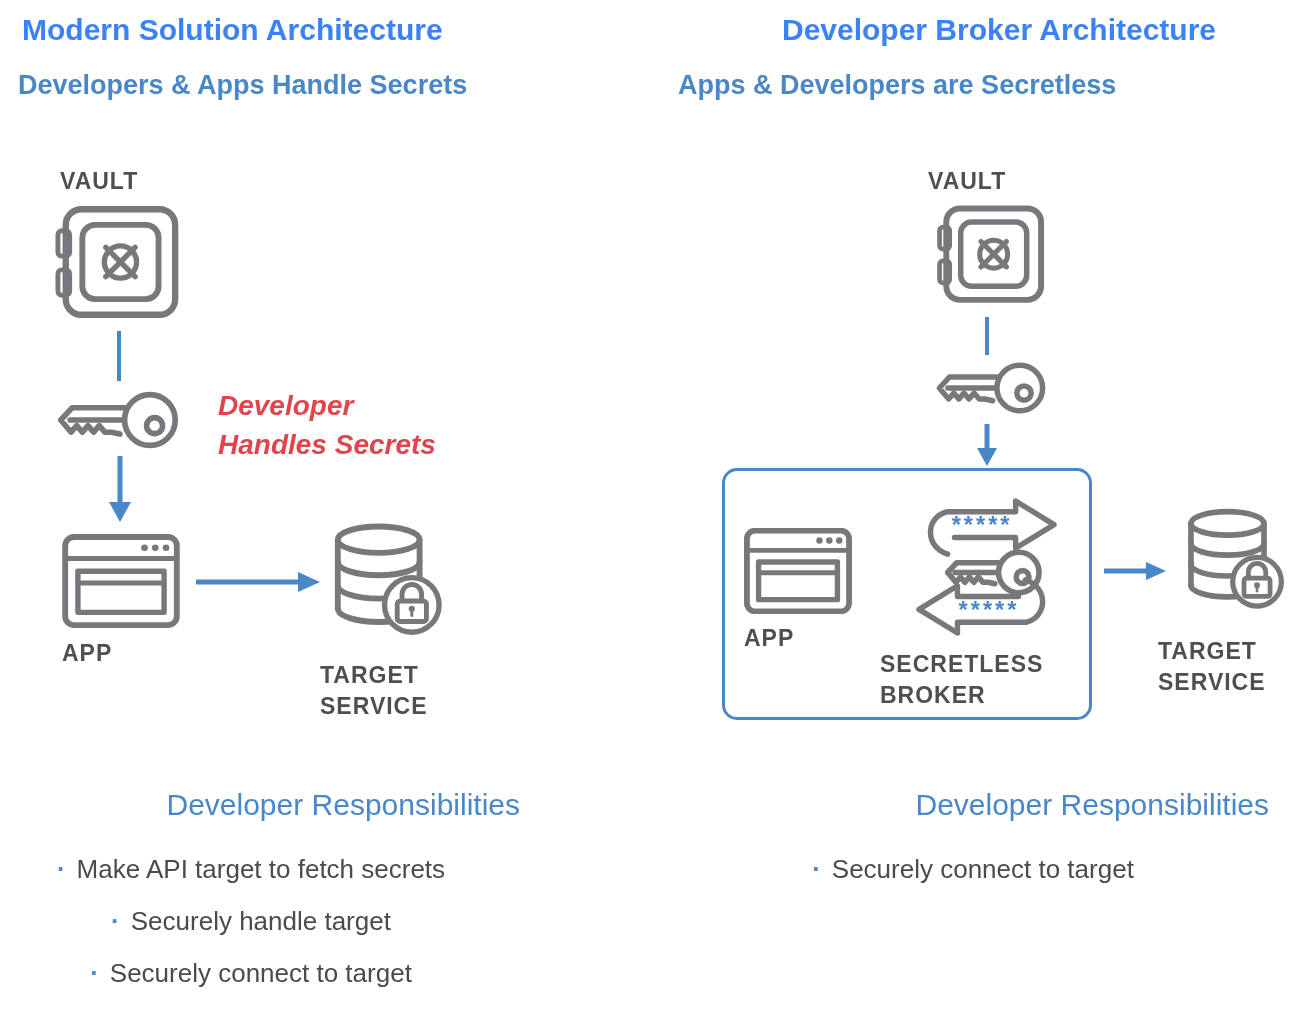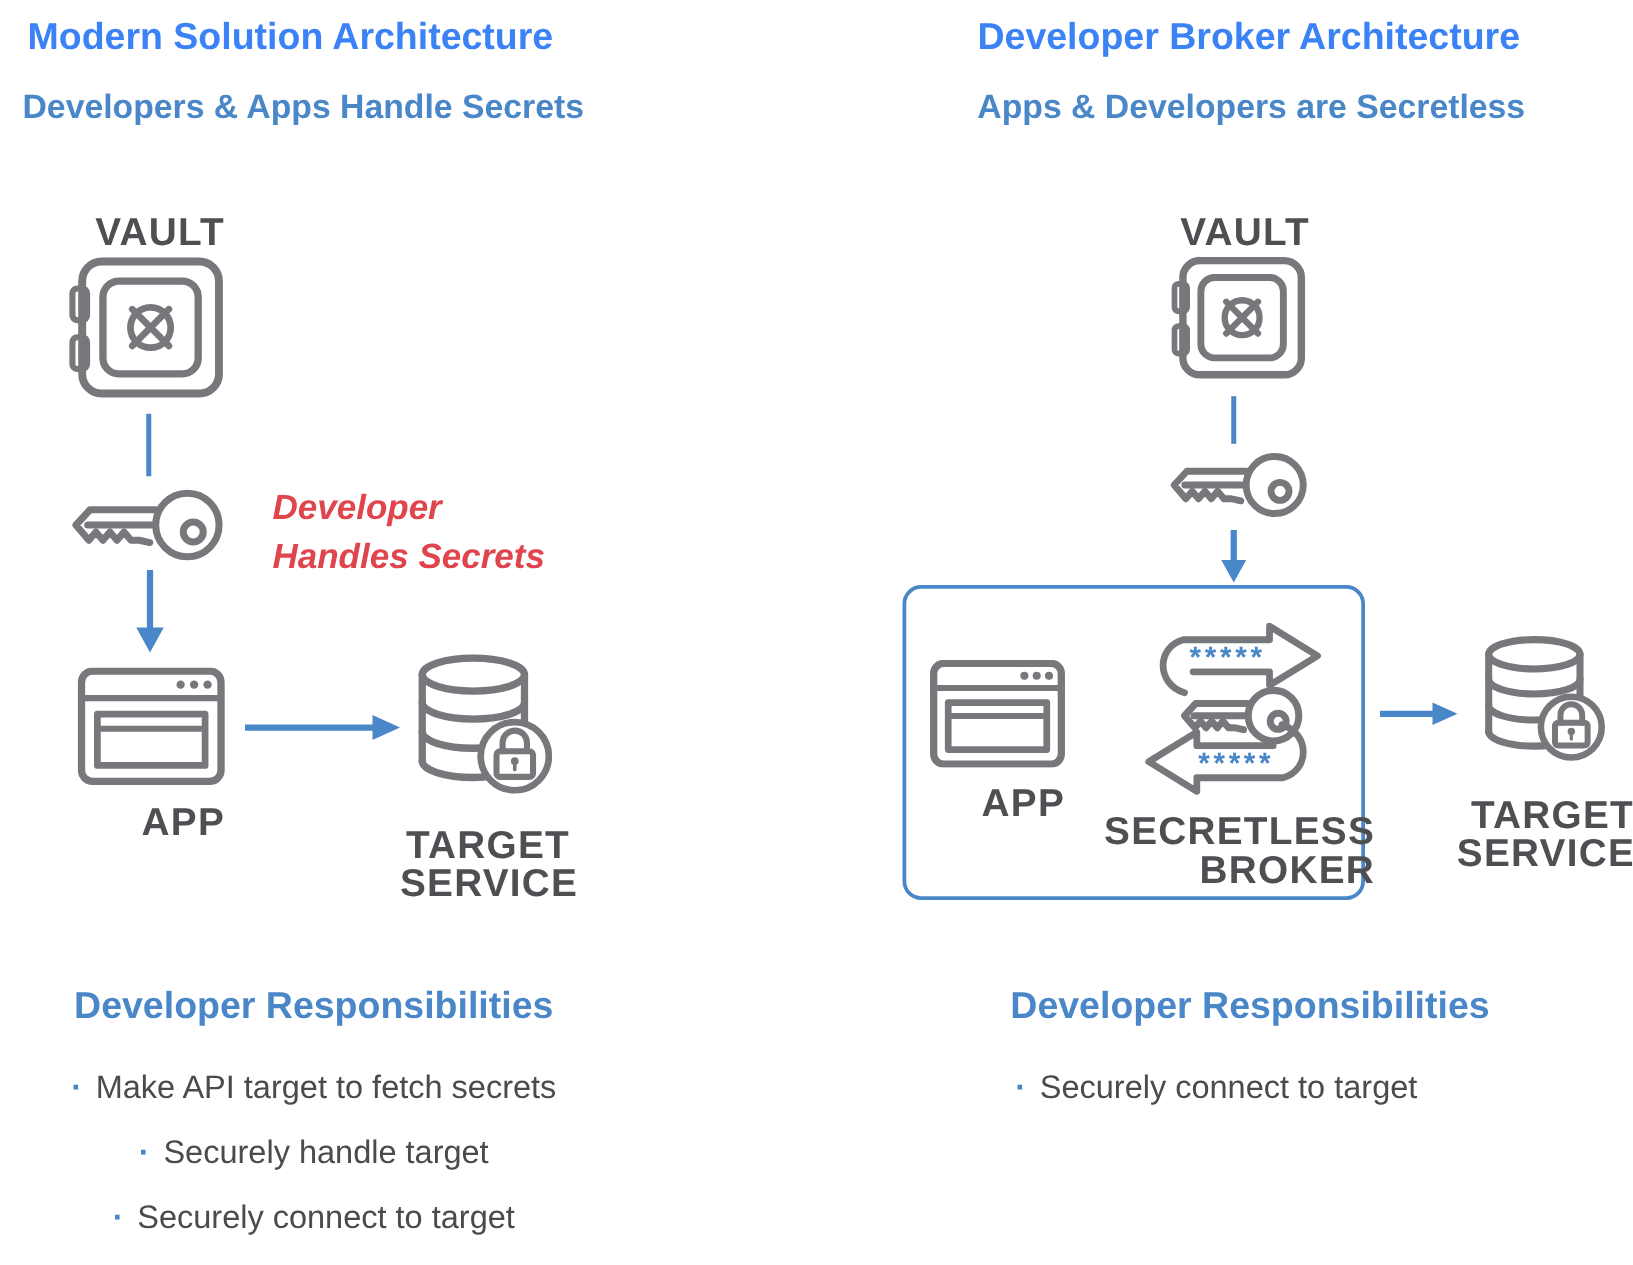--- a/index.html
+++ b/index.html
@@ -1,24 +1,24 @@
 <!DOCTYPE html>
 <html><head>
 <meta charset="utf-8">
 <style>
   html,body{margin:0;padding:0;background:#ffffff;}
   body{font-family:"Liberation Sans","DejaVu Sans",sans-serif;}
   .canvas{position:relative;width:1306px;height:1012px;background:#fff;overflow:hidden;}
   .abs{position:absolute;}
   .title{font-size:30px;font-weight:bold;color:#3b82f6;letter-spacing:0px;white-space:nowrap;}
   .subtitle{font-size:27px;font-weight:bold;color:#4a87c8;white-space:nowrap;}
-  .icon-label{font-size:31px;font-weight:600;color:#4e4f52;letter-spacing:1px;text-align:right;white-space:nowrap;}
+  .icon-label{font-size:23px;font-weight:600;color:#4e4f52;letter-spacing:1px;text-align:left;white-space:nowrap;}
   .icon-label-2l{line-height:31px;}
   .red-note{font-size:28px;font-weight:bold;color:#e0454e;line-height:39px;white-space:nowrap;font-style:italic;}
-  .resp-heading{font-size:30px;font-weight:bold;color:#4a87c8;text-align:center;white-space:nowrap;}
+  .resp-heading{font-size:30px;font-weight:normal;color:#4a87c8;text-align:right;white-space:nowrap;padding-left:18px;}
   .bullet-row{position:absolute;text-align:center;font-size:26px;color:#4b4b4d;white-space:nowrap;}
   .bullet-row .dot{color:#4a87c8;font-weight:bold;margin-right:11px;}
   .broker-box{position:absolute;border:3px solid #4a87c8;border-radius:15px;background:#fff;}
   .vline{position:absolute;width:4px;background:#4a87c8;}
   svg{display:block;}
   .stroke-icon{stroke:#77787b;fill:none;stroke-linecap:round;stroke-linejoin:round;}
   .blue-fill{fill:#4a87c8;}
   .blue-stroke{stroke:#4a87c8;fill:none;}
   .ast{font-weight:bold;fill:#4a87c8;font-size:24px;letter-spacing:3px;}
 </style>
@@ -120,21 +120,21 @@
     <span class="dot">·</span><span>Make API target to fetch secrets</span>
   </div>
   <div class="bullet-row" style="left:0px;top:906px;width:502px;">
     <span class="dot">·</span><span>Securely handle target</span>
   </div>
   <div class="bullet-row" style="left:0px;top:958px;width:502px;">
     <span class="dot">·</span><span>Securely connect to target</span>
   </div>
 
   <div class="abs title" style="left:693px;top:13px;width:612px;text-align:center;">Developer Broker Architecture</div>
-  <div class="abs subtitle" style="left:695px;top:70px;width:612px;text-align:center;">Apps &amp; Developers are Secretless</div>
+  <div class="abs subtitle" style="left:678px;top:70px;width:612px;">Apps &amp; Developers are Secretless</div>
 
   <div class="abs icon-label" style="left:928px;top:168px;width:120px;">VAULT</div>
 
   <div class="abs" style="left:937px;top:203px;">
     <svg width="110" height="104" viewBox="0 0 130 118">
       <g class="stroke-icon">
         <rect x="3" y="26" width="12" height="26" rx="4" stroke-width="5.5"></rect>
         <rect x="3" y="66" width="12" height="26" rx="4" stroke-width="5.5"></rect>
         <rect x="11" y="4" width="112" height="108" rx="16" stroke-width="7"></rect>
         <rect x="28" y="20" width="78" height="76" rx="13" stroke-width="6.5"></rect>

